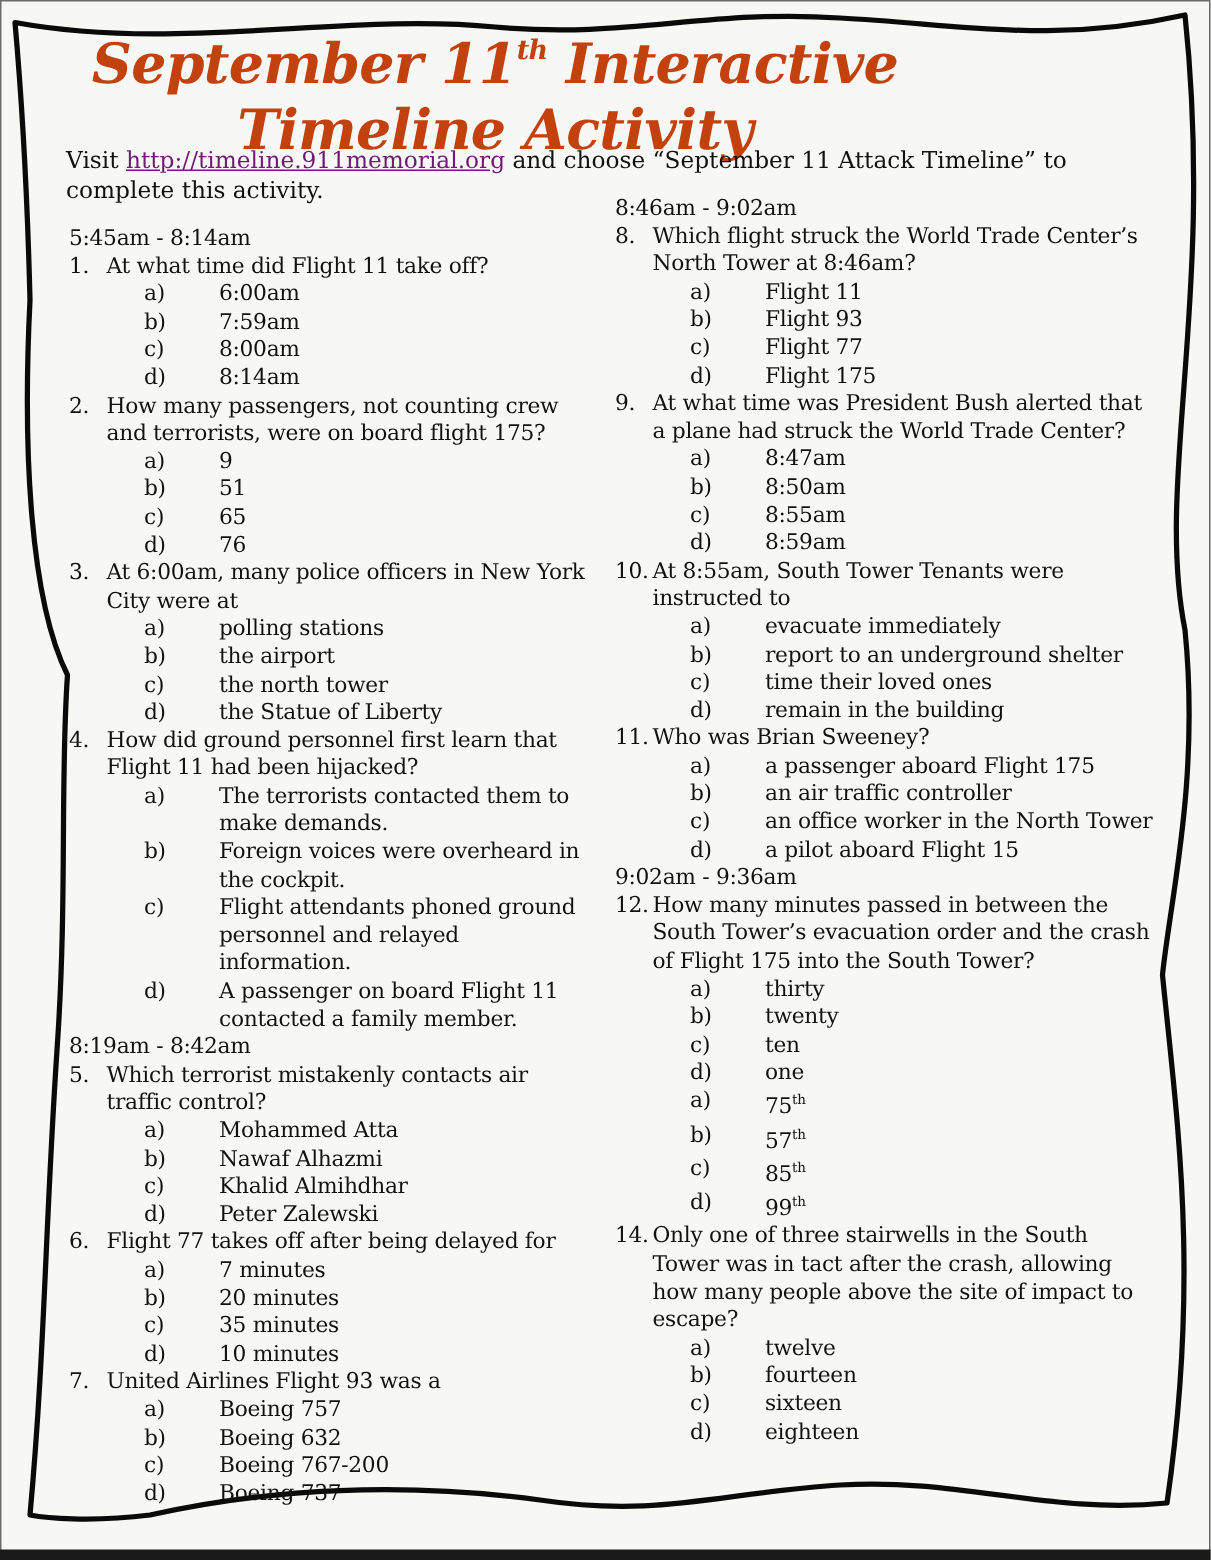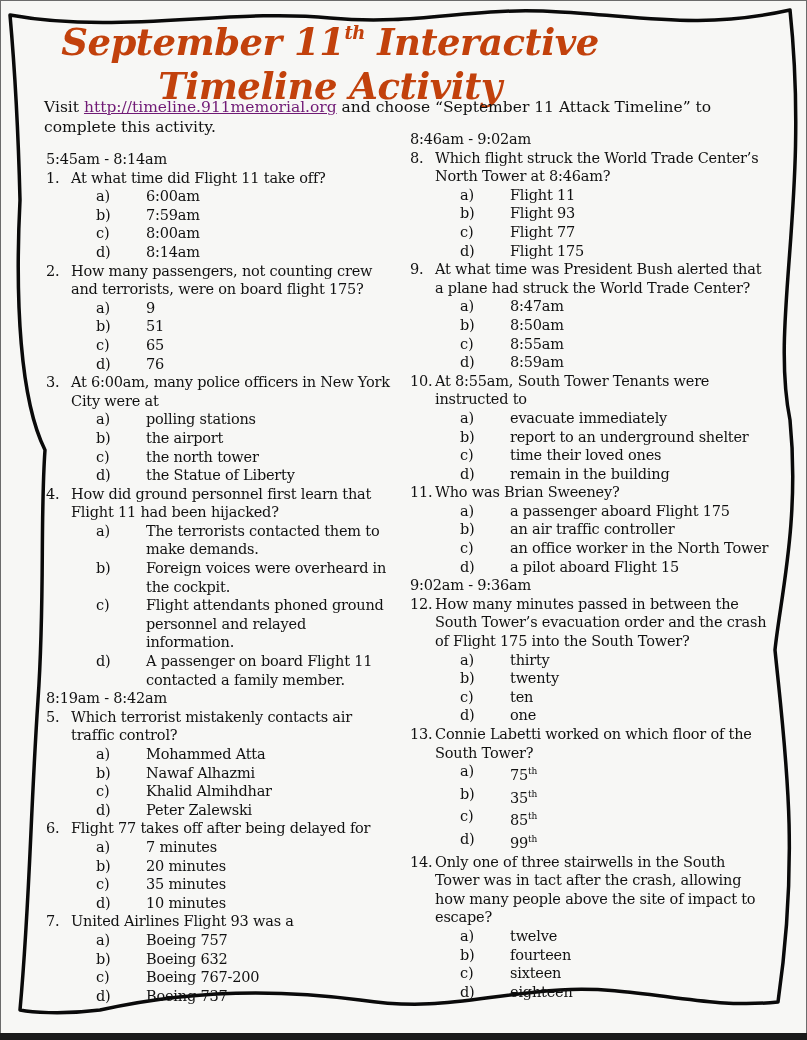--- a/index.html
+++ b/index.html
@@ -358,32 +358,28 @@
             <span class="lbl">c)</span>
             <span class="val"><span>ten</span></span>
           </div>
           <div class="opt">
             <span class="lbl">d)</span>
             <span class="val"><span>one</span></span>
           </div>
         </div>
       </div>
       <div class="question">
-        <div class="q">
-          <span class="num">13.</span>
-          <span class="text">Connie Labetti worked on which floor of the South Tower?</span>
-        </div>
         <div class="opts">
           <div class="opt">
             <span class="lbl">a)</span>
             <span class="val"><span>75</span><sup>th</sup></span>
           </div>
           <div class="opt">
             <span class="lbl">b)</span>
-            <span class="val"><span>35</span><sup>th</sup></span>
+            <span class="val"><span>57</span><sup>th</sup></span>
           </div>
           <div class="opt">
             <span class="lbl">c)</span>
             <span class="val"><span>85</span><sup>th</sup></span>
           </div>
           <div class="opt">
             <span class="lbl">d)</span>
             <span class="val"><span>99</span><sup>th</sup></span>
           </div>
         </div>

